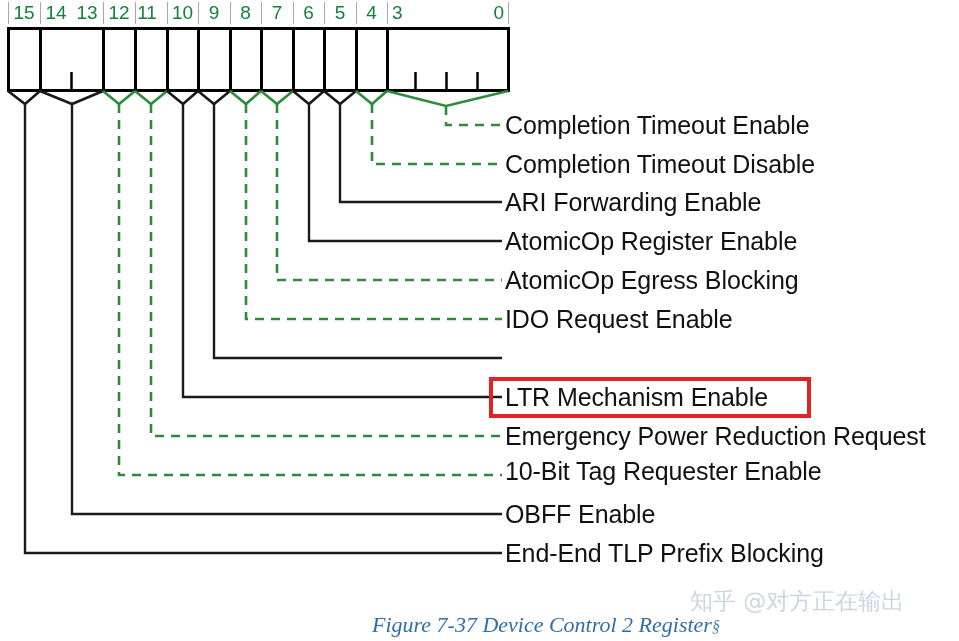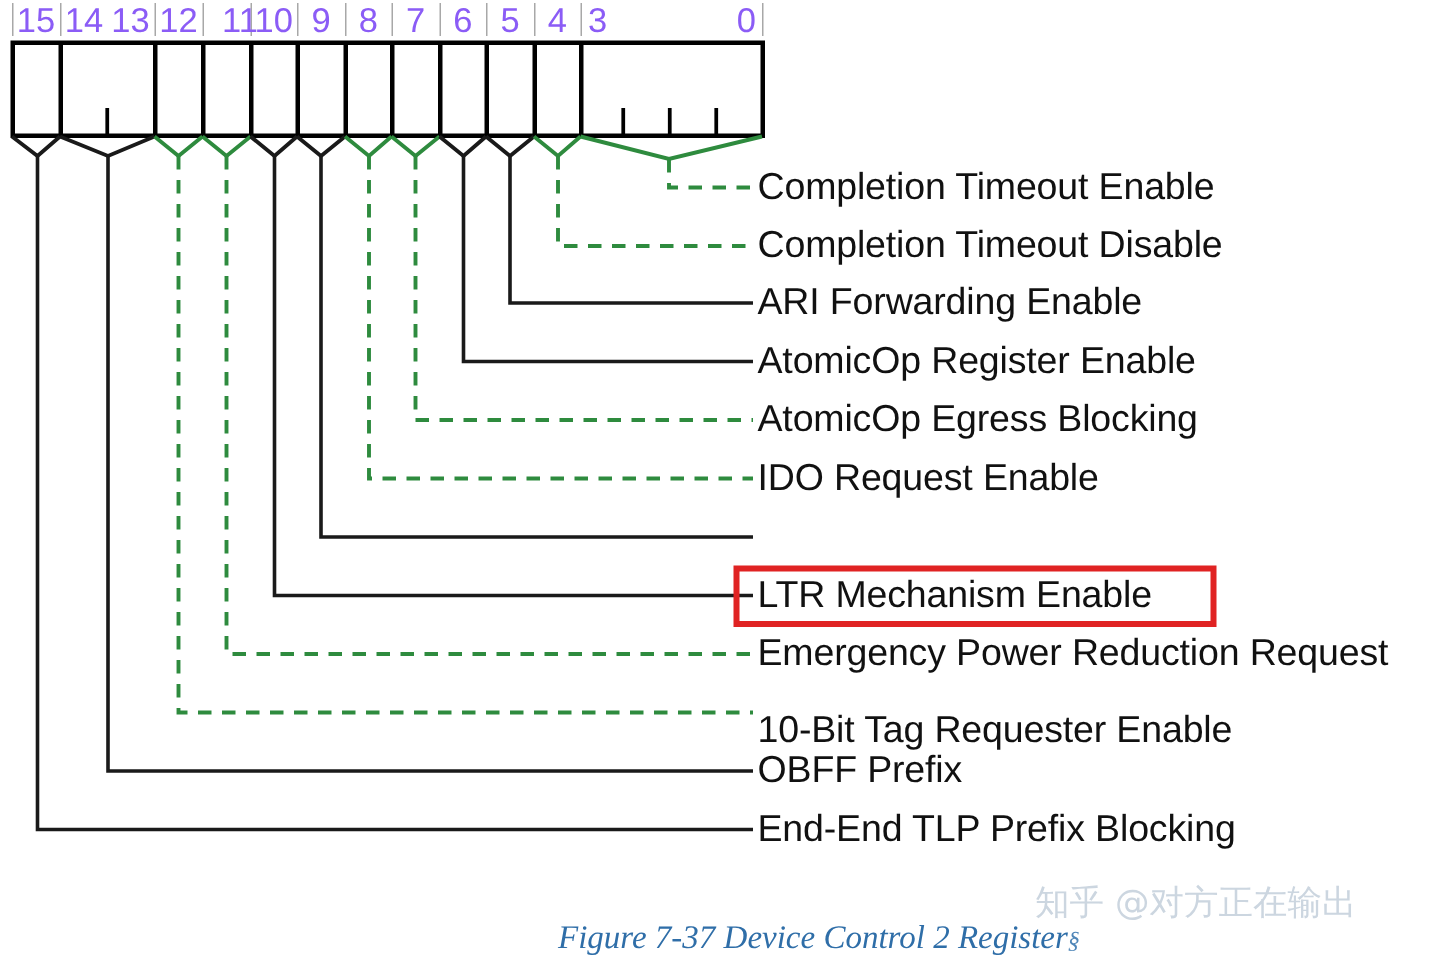--- a/index.html
+++ b/index.html
@@ -7,21 +7,21 @@
     width:959px;height:641px;position:relative;overflow:hidden;
     font-family:"Liberation Sans","DejaVu Sans",sans-serif;
     -webkit-font-smoothing:antialiased;
   }
   #figure{position:absolute;left:0;top:0;width:959px;height:641px;}
 
   
   .bit-header{position:absolute;left:0;top:0;width:520px;height:26px;}
   .bit-num{
     position:absolute;top:1px;height:24px;line-height:24px;
-    color:#8b5cf6;font-size:23px;
+    color:#15803d;font-size:19px;
     font-family:"Liberation Sans","DejaVu Sans",sans-serif;
     text-align:center;white-space:nowrap;
   }
   .bit-num.left{text-align:left;}
   .bit-num.right{text-align:right;}
   .hdr-sep{position:absolute;top:2px;width:1px;height:22px;background:#a8a8a8;}
 
   
   .leader-label{
     position:absolute;left:505px;
@@ -68,21 +68,21 @@
     <div class="hdr-sep" style="left:293px"></div>
     <div class="hdr-sep" style="left:324px"></div>
     <div class="hdr-sep" style="left:356px"></div>
     <div class="hdr-sep" style="left:387px"></div>
     <div class="hdr-sep" style="left:508px"></div>
 
     <div class="bit-num" style="left:8px;width:32px">15</div>
     <div class="bit-num" style="left:40px;width:32px">14</div>
     <div class="bit-num" style="left:71px;width:32px">13</div>
     <div class="bit-num" style="left:103px;width:32px">12</div>
-    <div class="bit-num" style="left:144px;width:32px">11</div>
+    <div class="bit-num" style="left:131px;width:32px">11</div>
     <div class="bit-num" style="left:167px;width:31px">10</div>
     <div class="bit-num" style="left:198px;width:32px">9</div>
     <div class="bit-num" style="left:230px;width:31px">8</div>
     <div class="bit-num" style="left:261px;width:32px">7</div>
     <div class="bit-num" style="left:293px;width:31px">6</div>
     <div class="bit-num" style="left:324px;width:32px">5</div>
     <div class="bit-num" style="left:356px;width:31px">4</div>
     <div class="bit-num left" style="left:392px;width:40px">3</div>
     <div class="bit-num right" style="left:460px;width:44px">0</div>
   </div>
@@ -162,22 +162,22 @@
   </svg>
 
   <div class="leader-label" style="top:125px">Completion Timeout Enable</div>
   <div class="leader-label" style="top:202px">ARI Forwarding Enable</div>
   <div class="leader-label" style="top:164px">Completion Timeout Disable</div>
   <div class="leader-label" style="top:241px">AtomicOp Register Enable</div>
   <div class="leader-label" style="top:280px">AtomicOp Egress Blocking</div>
   <div class="leader-label" style="top:319px">IDO Request Enable</div>
   <div class="leader-label" style="top:397px">LTR Mechanism Enable</div>
   <div class="leader-label" style="top:436px">Emergency Power Reduction Request</div>
-  <div class="leader-label" style="top:487px">10-Bit Tag Requester Enable</div>
-  <div class="leader-label" style="top:514px">OBFF Prefix</div>
+  <div class="leader-label" style="top:471px">10-Bit Tag Requester Enable</div>
+  <div class="leader-label" style="top:514px">OBFF Enable</div>
   <div class="leader-label" style="top:553px">End-End TLP Prefix Blocking</div>
 
   <div class="hl-box" style="left:489px;top:377px;width:322px;height:41px;"></div>
 
   <div class="caption">
     <span>Figure 7-37 Device Control 2 Register</span><span class="sect">§</span>
   </div>
 
   <div class="watermark">知乎 @对方正在输出</div>
 

